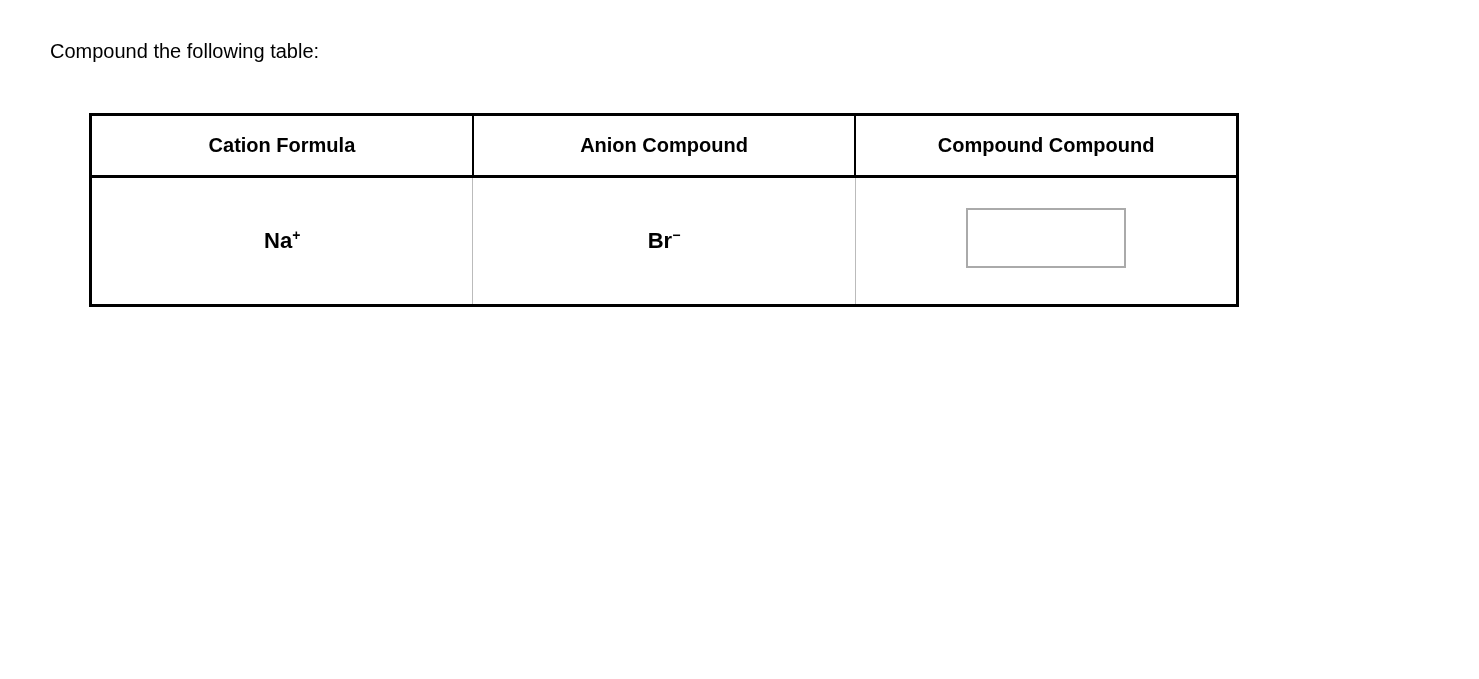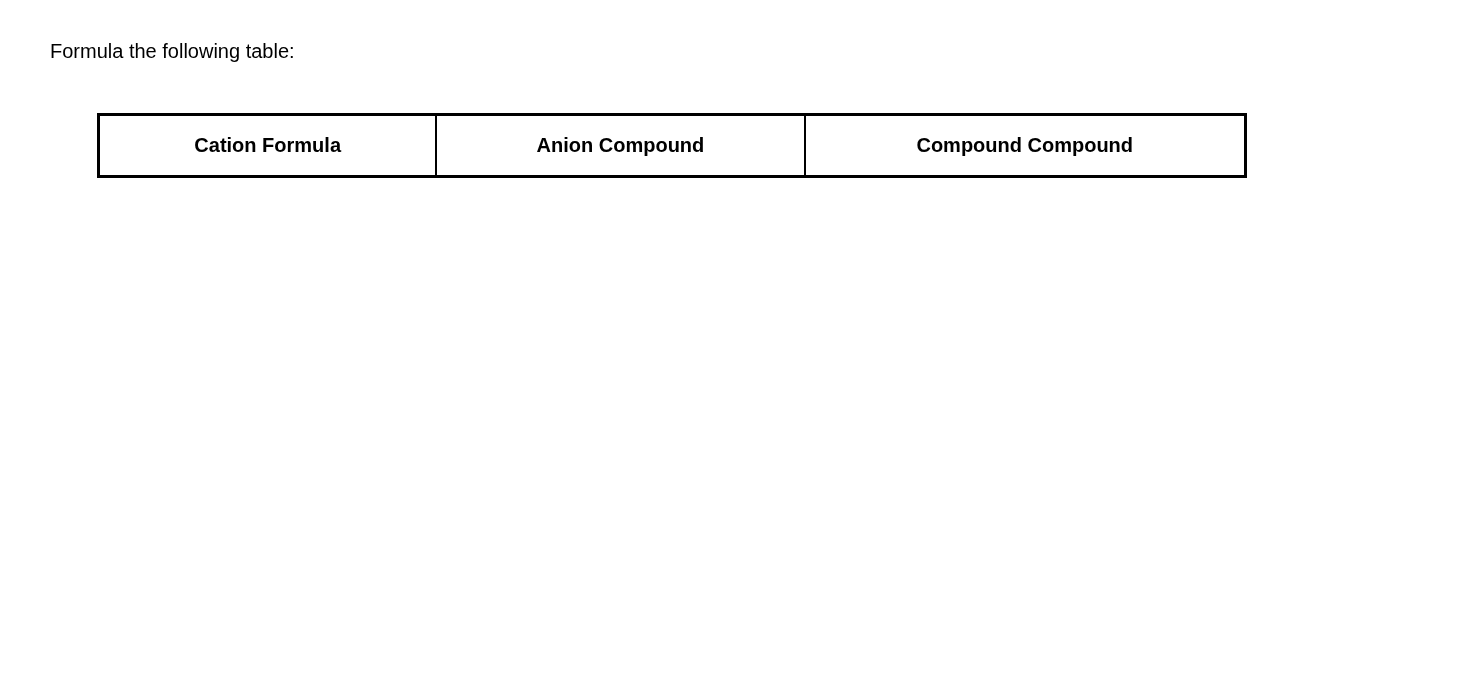--- a/index.html
+++ b/index.html
@@ -18,21 +18,21 @@
       padding: 40px 50px;
     }
 
     .instruction {
       font-size: 20px;
       margin-bottom: 50px;
       font-weight: normal;
     }
 
     .table-wrapper {
-      margin-left: 30px;
+      margin-left: 22px;
       margin-top: 10px;
       padding-left: 17px;
     }
 
     table {
       border-collapse: collapse;
       border: 3px solid #000000;
       min-width: 1150px;
     }
 
@@ -87,27 +87,38 @@
     }
 
     sub {
       font-size: 14px;
       vertical-align: sub;
     }
   </style>
 </head>
 <body>
 
-<p class="instruction">Formula the following table:</p>
+<p class="instruction">Compound the following table:</p>
 
 <div class="table-wrapper">
   <table>
     <thead>
       <tr>
         <th>Cation Formula</th>
         <th>Anion Compound</th>
         <th>Compound Compound</th>
       </tr>
     </thead>
     <tbody>
+      <tr>
+        <td>
+          <span>Na</span><sup>+</sup>
+        </td>
+        <td>
+          <span>Br</span><sup>−</sup>
+        </td>
+        <td>
+          <div class="answer-box"></div>
+        </td>
+      </tr>
     </tbody>
   </table>
 </div>
 
 </body></html>

